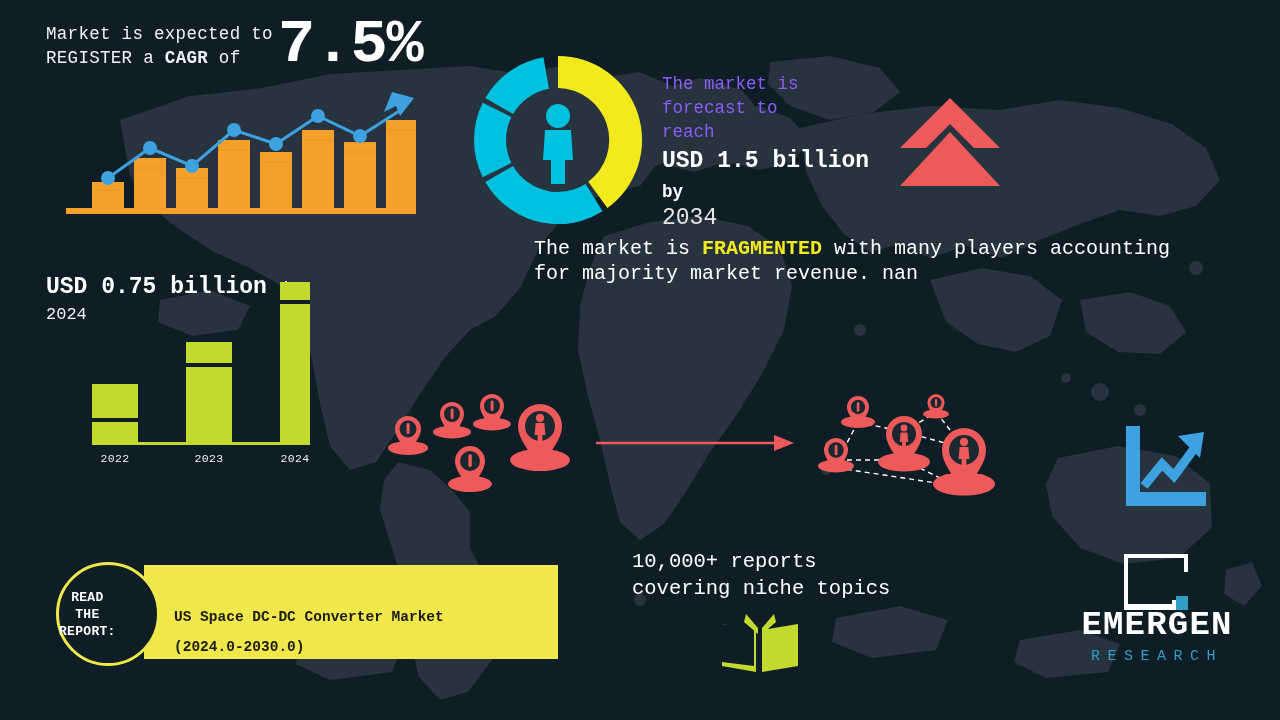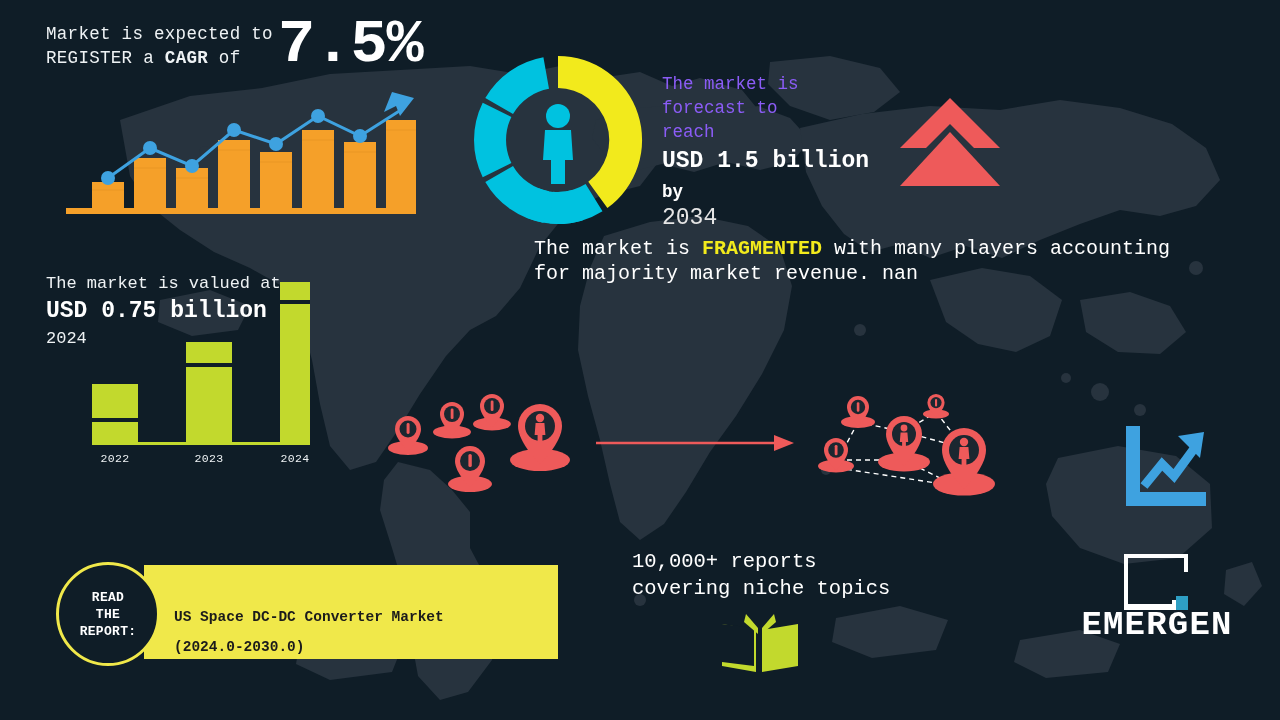--- a/index.html
+++ b/index.html
@@ -79,21 +79,21 @@
     position: absolute; left: 88px; top: 3px; width: 414px; height: 94px;
     background: #f0e84a;
   }
   .rr-title {
     position: absolute; left: 118px; top: 40px; width: 330px;
     color: #1b1b1b; font-size: 14.5px; font-weight: 700; line-height: 30px;
   }
   .rr-circle {
     position: absolute; left: 0; top: 0; width: 104px; height: 104px;
     border-radius: 50%; background: #0f1d27; border: 3px solid #f0e84a;
-    display: flex; align-items: center; justify-content: center;
+    display: flex; align-items: center; justify-content: flex-start;
   }
   .rr-circle span {
     color: #ffffff; font-size: 13px; font-weight: 700;
     text-align: center; line-height: 17px; letter-spacing: .3px;
   }
 
   
   #logo { left: 1046px; top: 552px; width: 222px; height: 126px; }
   .logo-word {
     position: absolute; left: 0; top: 54px; width: 222px;
@@ -238,21 +238,20 @@
     <svg class="abs" style="left:898px; top:96px;" width="104" height="92" viewBox="0 0 104 92">
       <path d="M52 2 L102 52 L76 52 L52 28 L28 52 L2 52 Z" fill="#ee5a5a"></path>
       <path d="M52 36 L102 90 L2 90 Z" fill="#ee5a5a"></path>
     </svg>
 
     <div class="abs frag-block">
       <div class="frag-text"><span>The market is </span><span class="hl">FRAGMENTED</span><span> with many players accounting for majority market revenue. nan</span></div>
     </div>
 
     <div class="abs valued-block">
-      <div class="valued-lead">The market is valued at</div>
       <div class="valued-value">
         <span>USD 0.75 billion</span>
         <span class="small">in</span>
       </div>
       <div class="valued-year">2024</div>
     </div>
 
     <div class="abs" id="green-chart">
       <div class="gbar-axis"></div>
 
@@ -386,16 +385,17 @@
         </span>
       </div>
     </div>
 
     <div class="abs" id="logo">
       <svg style="position:absolute; left:76px; top:0;" width="68" height="62" viewBox="0 0 68 62">
         <path d="M2 2 H66 V20 H62 V6 H6 V52 H50 V48 H56 V58 H2 Z" fill="#ffffff"></path>
         <rect x="54" y="44" width="12" height="14" fill="#2e9fc4"></rect>
       </svg>
       <div class="logo-word">EMERGEN</div>
+      <div class="logo-sub">RESEARCH</div>
     </div>
 
   </div>
 </div>
 
 </body></html>

